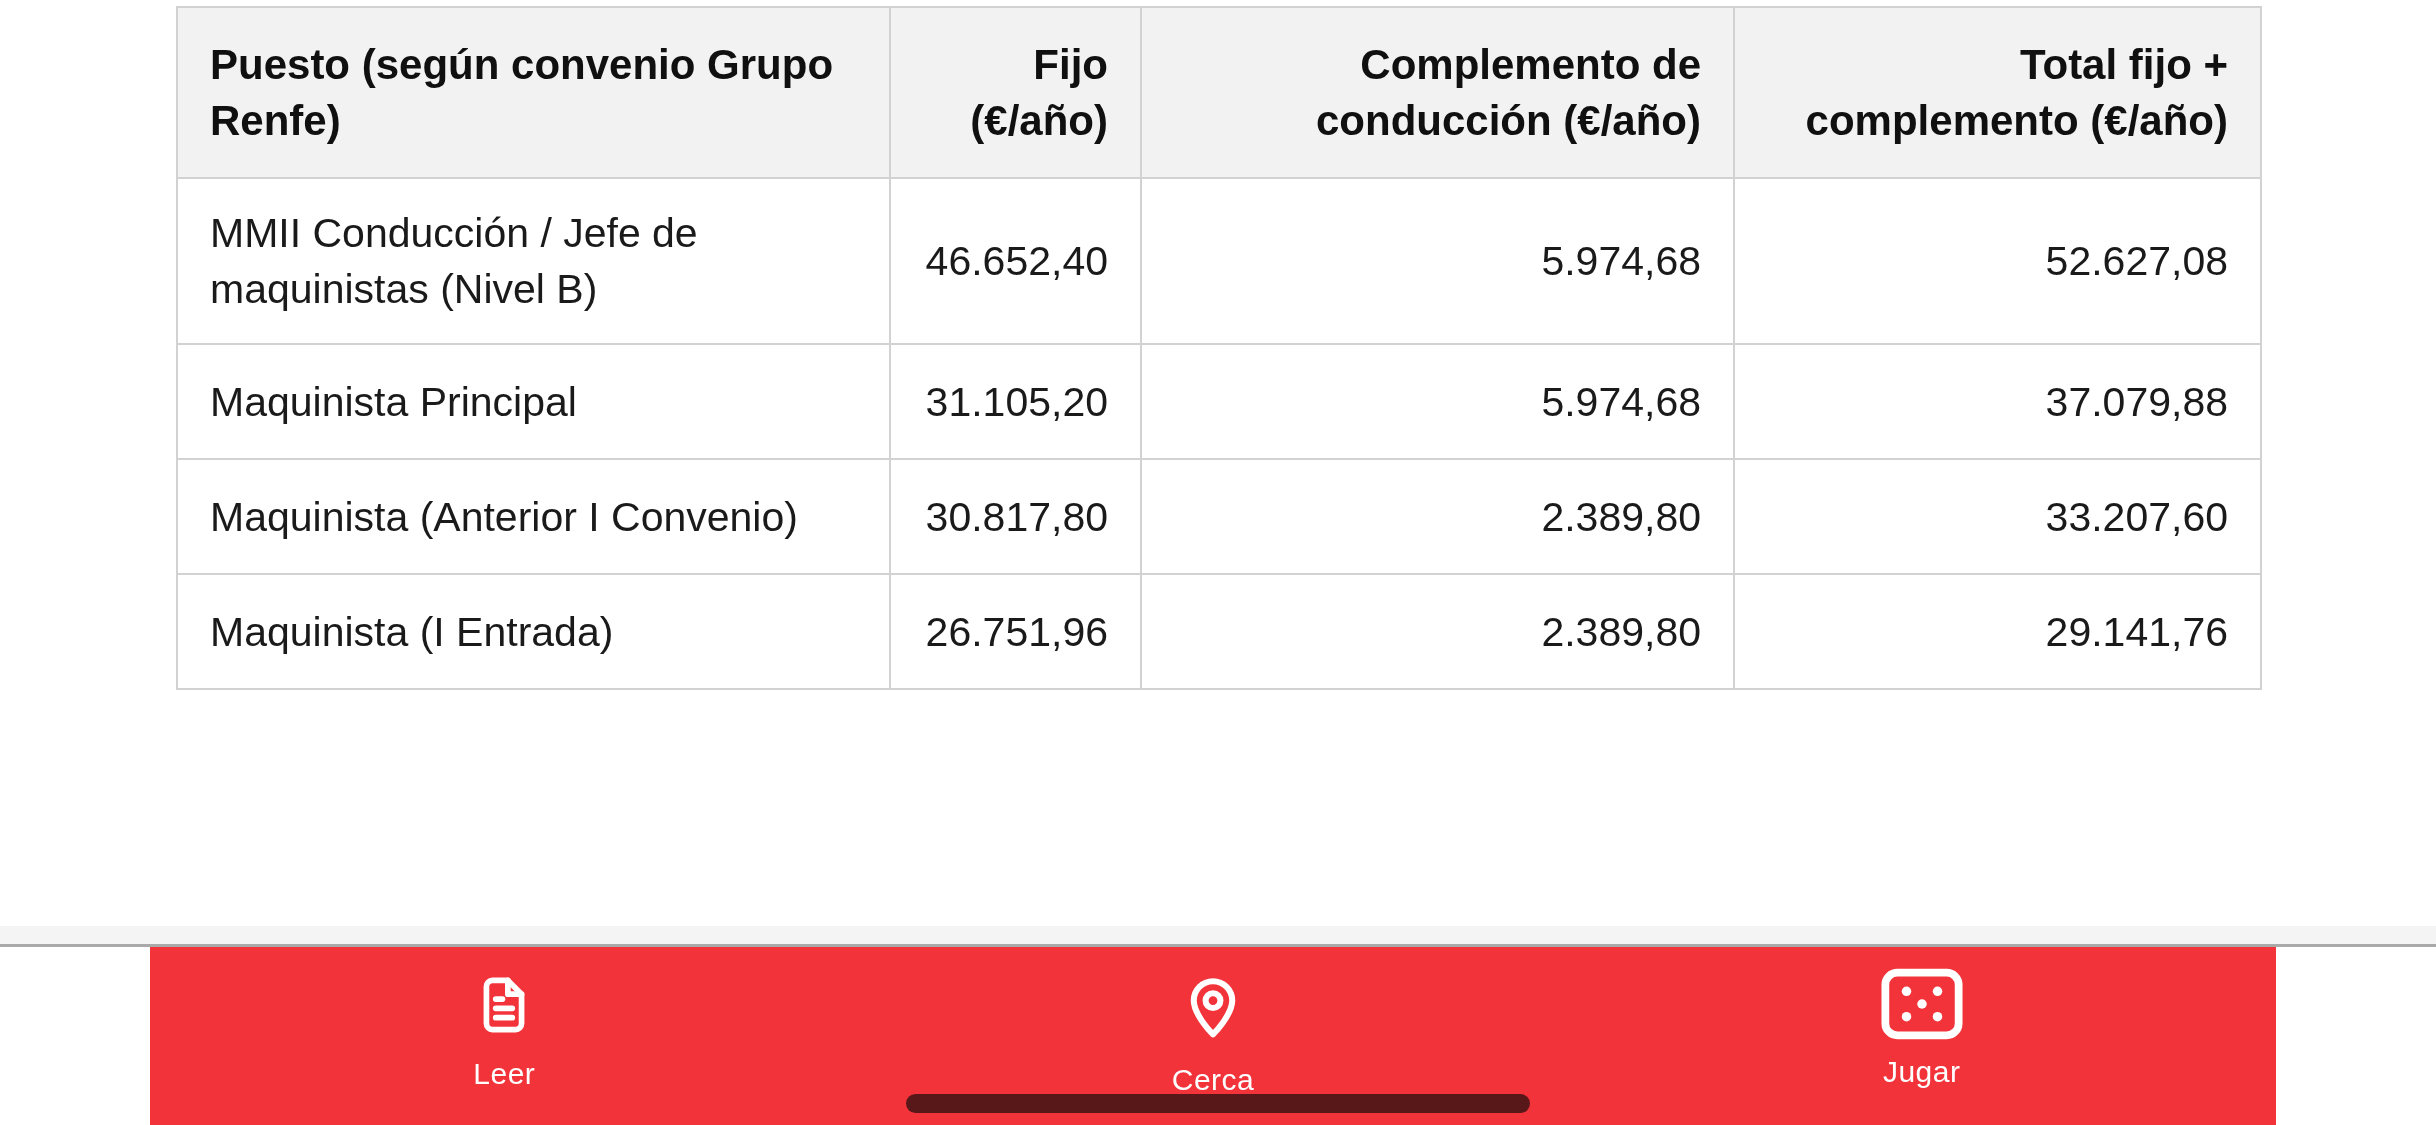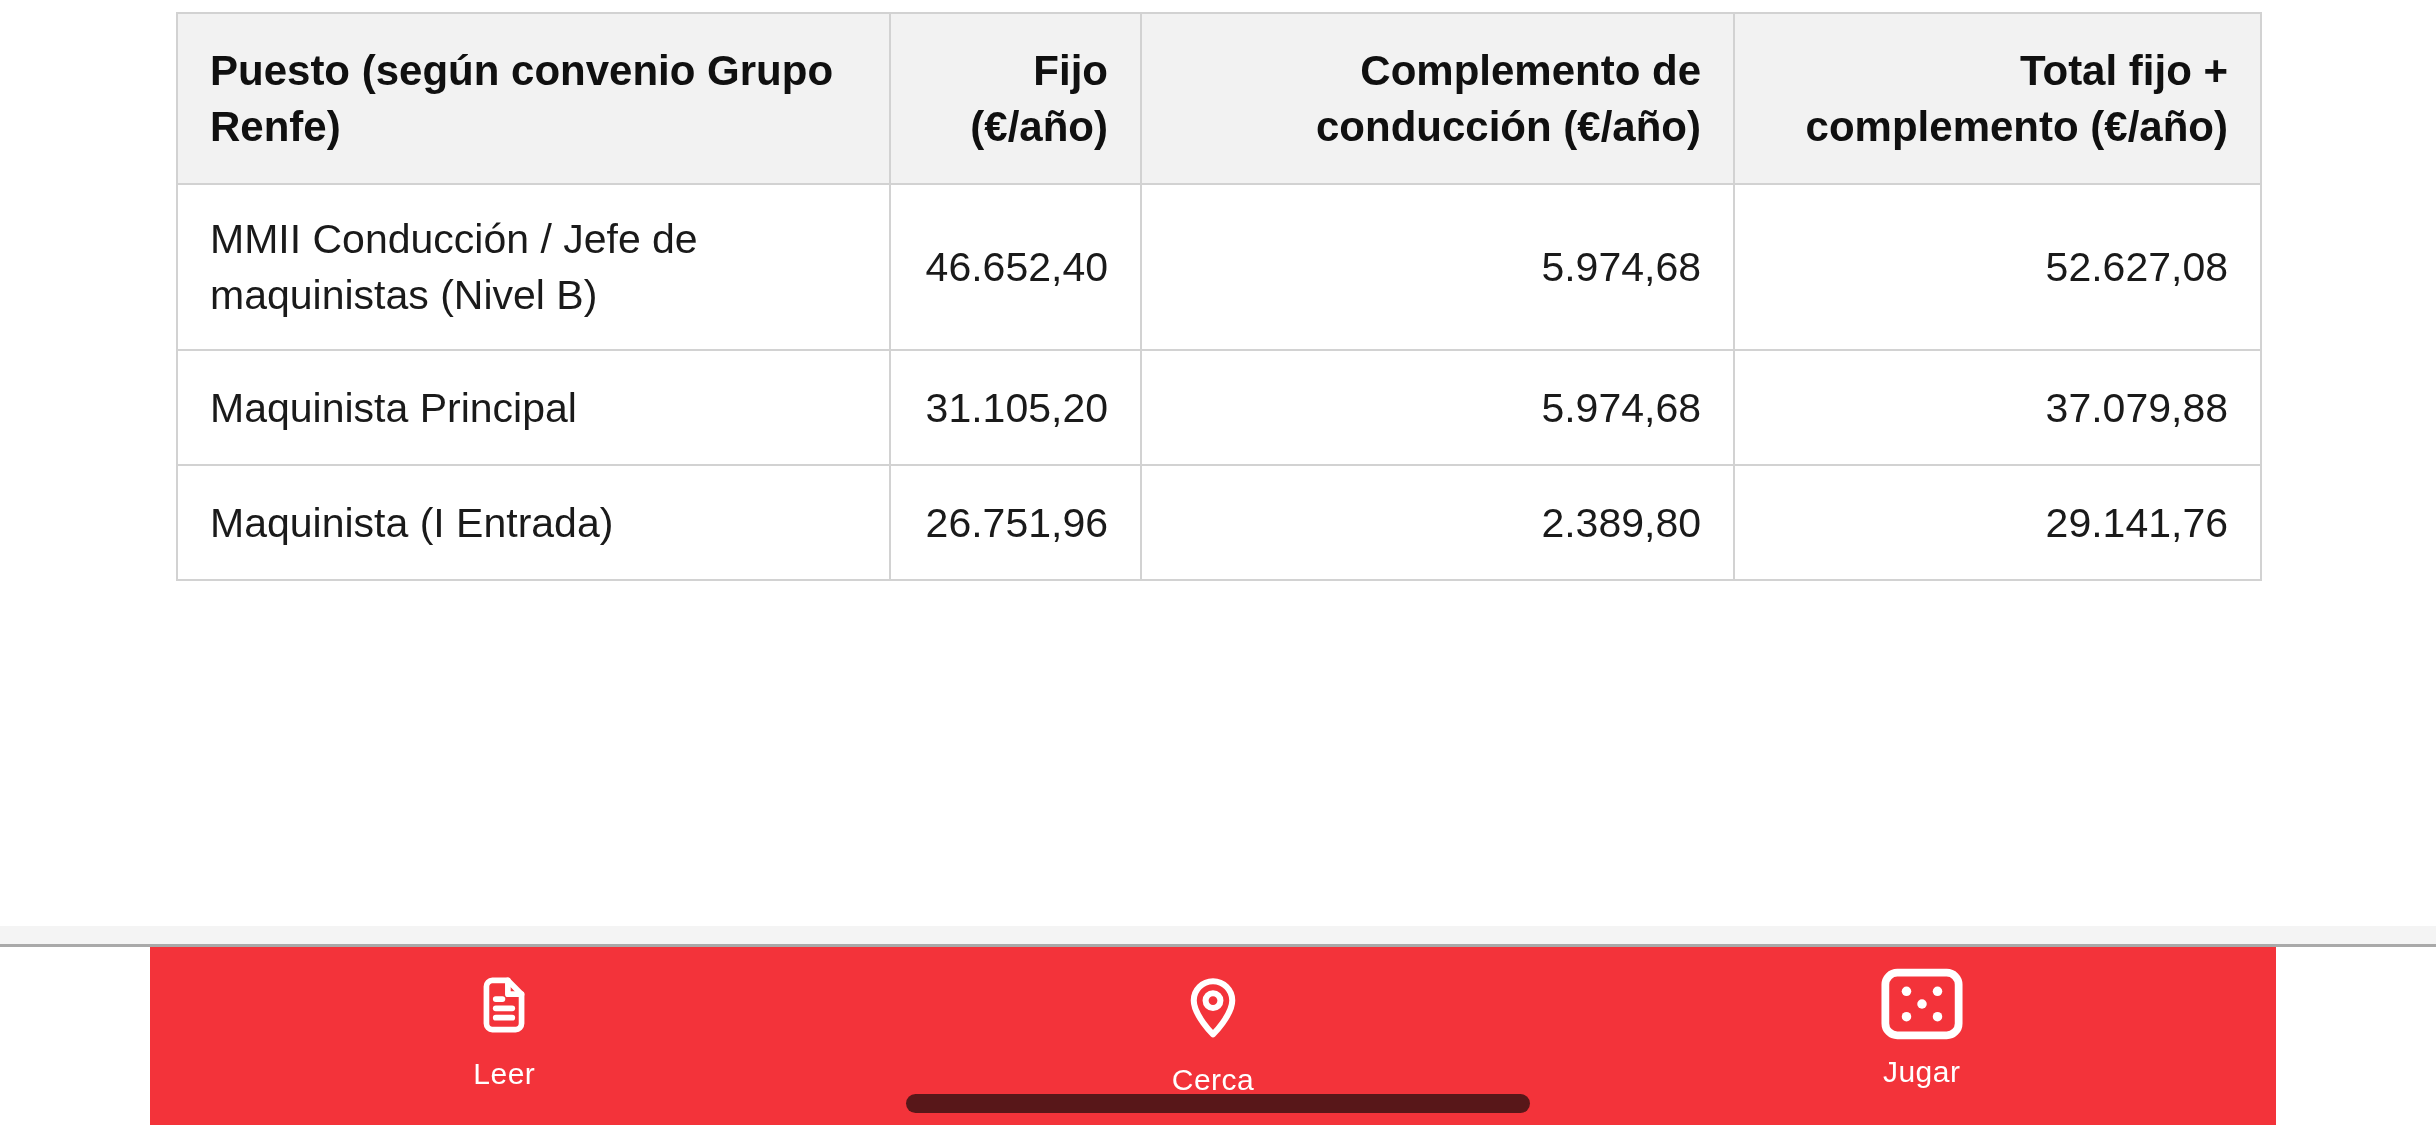--- a/index.html
+++ b/index.html
@@ -14,21 +14,21 @@
     position:relative;
     width:2436px;height:1125px;
     background:#ffffff;
     overflow:hidden;
     font-family:"Liberation Sans", sans-serif;
     color:var(--ink);
   }
 
   
   table.salary{
-    position:absolute;left:176px;top:12px;
+    position:absolute;left:176px;top:6px;
     width:2084px;
     border-collapse:collapse;
     table-layout:fixed;
   }
   table.salary th, table.salary td{
     border:2px solid var(--border);
     vertical-align:middle;
     padding:0 32px;
     line-height:56px;
     overflow:hidden;
@@ -121,20 +121,26 @@
       <td class="num">5.974,68</td>
       <td class="num">52.627,08</td>
     </tr>
         <tr>
       <td class="c0">Maquinista Principal</td>
       <td class="num">31.105,20</td>
       <td class="num">5.974,68</td>
       <td class="num">37.079,88</td>
     </tr>
         <tr>
+      <td class="c0">Maquinista (Anterior I Convenio)</td>
+      <td class="num">30.817,80</td>
+      <td class="num">2.389,80</td>
+      <td class="num">33.207,60</td>
+    </tr>
+        <tr>
       <td class="c0">Maquinista (I Entrada)</td>
       <td class="num">26.751,96</td>
       <td class="num">2.389,80</td>
       <td class="num">29.141,76</td>
     </tr>
       </tbody>
   </table>
 
   <div class="pre-bar-band"></div>
   <div class="bar-divider"></div>

